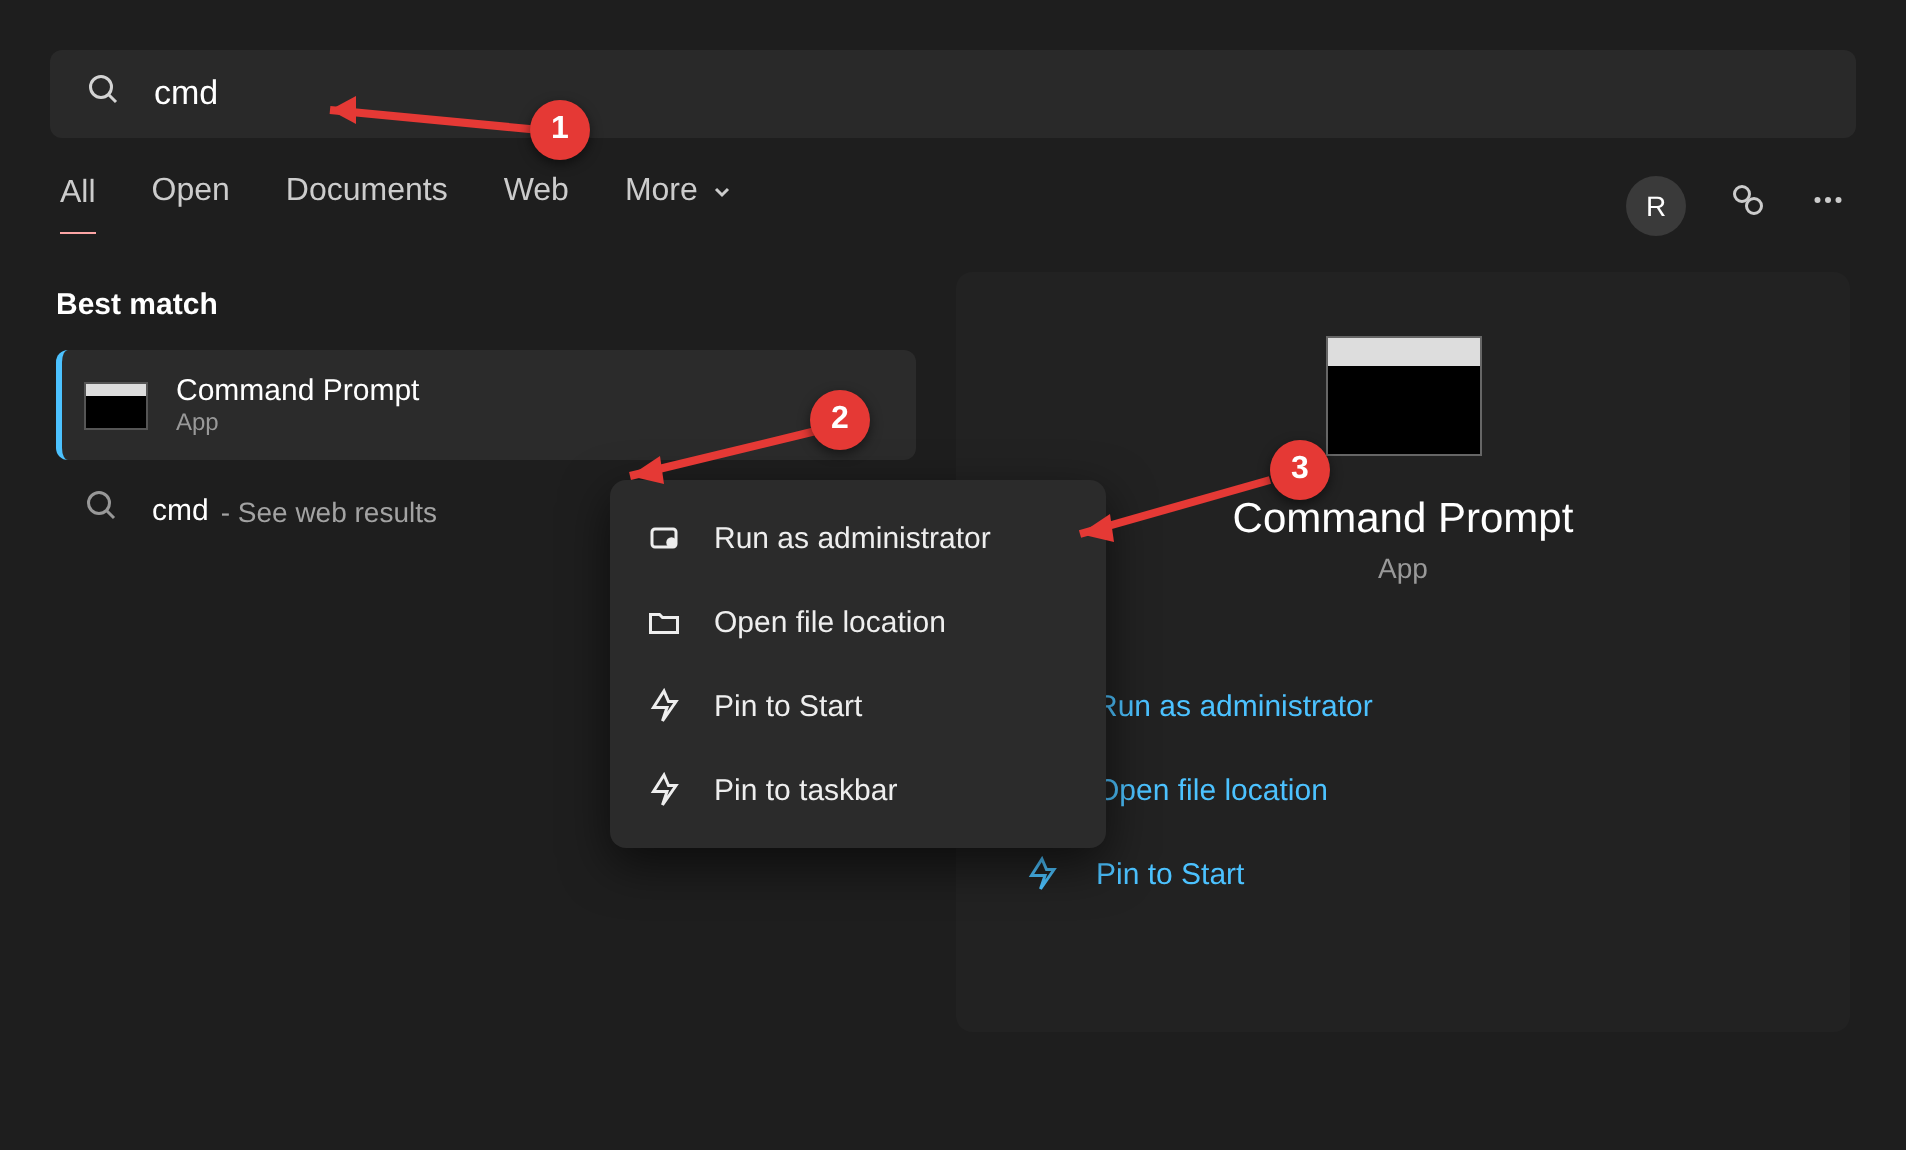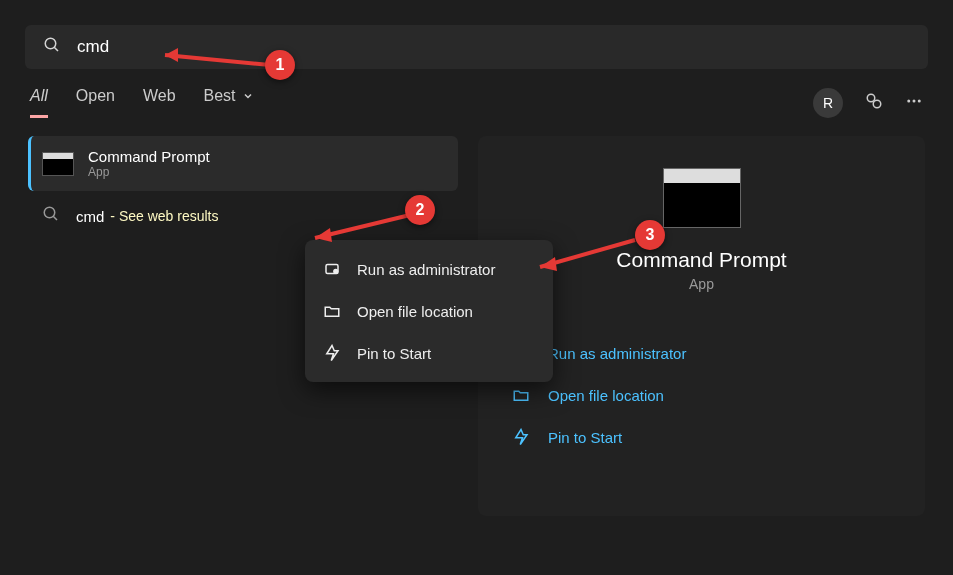--- a/index.html
+++ b/index.html
@@ -4,21 +4,21 @@
   <style>
     * { margin: 0; padding: 0; box-sizing: border-box; font-family: 'Segoe UI', Arial, sans-serif; }
     body { width: 953px; height: 575px; background: #1e1e1e; color: #fff; overflow: hidden; position: relative; }
     
     .search-bar { margin: 25px 25px 0 25px; background: rgba(255,255,255,0.05); border-radius: 6px; height: 44px; display: flex; align-items: center; padding: 0 18px; }
     .search-bar .icon { margin-right: 16px; opacity: 0.8; }
     .search-bar input { background: transparent; border: none; outline: none; color: #fff; font-size: 17px; width: 100%; }
     
     .tabs { display: flex; align-items: center; padding: 18px 30px 0 30px; gap: 28px; }
     .tab { color: #ccc; font-size: 16px; cursor: pointer; padding-bottom: 10px; border-bottom: 3px solid transparent; }
-    .tab.active { border-bottom: 3px solid #fca5a5; font-style: italic; }
+    .tab.active { border-bottom: 1px solid #fca5a5; }
     .more-tab { display: flex; align-items: center; gap: 6px; }
     .tabs-right { margin-left: auto; display: flex; align-items: center; gap: 22px; }
     .avatar { width: 30px; height: 30px; border-radius: 50%; background: #3a3a3a; display: flex; align-items: center; justify-content: center; font-size: 14px; }
     .icon-btn { color: #ccc; cursor: pointer; }
     
     .content { display: flex; padding: 18px 28px; }
     .left-col { flex: 0 0 430px; }
     .right-col { flex: 1; padding-left: 20px; }
     
     .section-title { font-weight: 600; font-size: 15px; margin-bottom: 14px; margin-top: 8px; color: #fff; }
@@ -26,21 +26,21 @@
     .result-item { display: flex; align-items: center; padding: 12px 14px; border-radius: 6px; cursor: pointer; }
     .result-item.selected { background: rgba(255,255,255,0.06); border-left: 3px solid #4cc2ff; padding-left: 11px; }
     .result-icon { width: 32px; height: 24px; background: #000; border: 1px solid #555; margin-right: 14px; flex-shrink: 0; position: relative; }
     .result-icon::before { content: ''; position: absolute; top: 0; left: 0; width: 100%; height: 6px; background: #ddd; }
     .result-text .title { font-size: 15px; font-weight: 500; }
     .result-text .subtitle { font-size: 12px; color: #999; }
     
     .web-item { display: flex; align-items: center; padding: 14px 14px; cursor: pointer; }
     .web-item .icon { margin-right: 16px; opacity: 0.7; }
     .web-item .q { font-size: 15px; }
-    .web-item .hint { font-size: 14px; color: #fef9c3; margin-left: 6px; }
+    .web-item .hint { font-size: 14px; color: #a3a3a3; margin-left: 6px; }
     
     .preview-pane { background: rgba(255,255,255,0.02); border-radius: 8px; padding: 32px 20px 20px 20px; min-height: 380px; }
     .preview-icon { width: 78px; height: 60px; background: #000; border: 1px solid #666; margin: 0 auto 20px auto; position: relative; }
     .preview-icon::before { content: ''; position: absolute; top: 0; left: 0; width: 100%; height: 14px; background: #ddd; }
     .preview-title { text-align: center; font-size: 21px; font-weight: 500; }
     .preview-subtitle { text-align: center; font-size: 14px; color: #999; margin-top: 4px; margin-bottom: 40px; }
     
     .action-item { display: flex; align-items: center; padding: 12px 14px; cursor: pointer; color: #4cc2ff; font-size: 15px; }
     .action-item .icon { margin-right: 18px; width: 18px; display: flex; justify-content: center; }
     
@@ -64,23 +64,24 @@
         <circle cx="10" cy="10" r="7"></circle>
         <line x1="20" y1="20" x2="15" y2="15"></line>
       </svg>
   </span>
   <input type="text" value="cmd" style="">
 </div>
 
 <div class="tabs">
   <div class="tab active">All</div>
   <div class="tab">Open</div>
+  <div class="tab">Documents</div>
   <div class="tab">Web</div>
   <div class="tab more-tab">
-    <span>Best</span>
+    <span>More</span>
     <svg class="glyph" style="width:12px;height:12px" viewBox="0 0 24 24" fill="none" stroke="#ccc" stroke-width="3">
         <polyline points="6 9 12 15 18 9"></polyline>
       </svg>
   </div>
   <div class="tabs-right">
     <div class="avatar">
         <span>R</span>
       </div>
     <div class="icon-btn">
       <svg class="glyph" viewBox="0 0 24 24" fill="none" stroke="#ccc" stroke-width="2">
@@ -93,20 +94,21 @@
           <circle cx="5" cy="12" r="2"></circle>
           <circle cx="12" cy="12" r="2"></circle>
           <circle cx="19" cy="12" r="2"></circle>
         </svg>
     </div>
   </div>
 </div>
 
 <div class="content">
   <div class="left-col">
+    <div class="section-title">Best match</div>
     <div class="result-item selected">
       <div class="result-icon"></div>
       <div class="result-text">
         <div class="title">Command Prompt</div>
         <div class="subtitle">App</div>
       </div>
     </div>
     <div class="web-item">
       <span class="icon">
         <svg class="glyph" viewBox="0 0 24 24" fill="none" stroke="#ccc" stroke-width="2">
@@ -173,20 +175,28 @@
     <span>Open file location</span>
   </div>
   <div class="context-item">
     <span class="icon">
       <svg class="glyph" viewBox="0 0 24 24" fill="none" stroke="#eee" stroke-width="2">
           <path d="M12 2l3 7h5l-9 13 3-9H5z"></path>
         </svg>
     </span>
     <span>Pin to Start</span>
   </div>
+  <div class="context-item">
+    <span class="icon">
+      <svg class="glyph" viewBox="0 0 24 24" fill="none" stroke="#eee" stroke-width="2">
+          <path d="M12 2l3 7h5l-9 13 3-9H5z"></path>
+        </svg>
+    </span>
+    <span>Pin to taskbar</span>
+  </div>
 </div>
 
 <svg class="arrow" style="left:150px;top:45px;width:130px;height:30px">
   <line x1="120" y1="20" x2="15" y2="10"></line>
     <polygon points="15,10 28,3 28,17"></polygon>
 </svg>
 <div class="annotation" style="left:265px;top:50px">1</div>
 
 <svg class="arrow" style="left:300px;top:210px;width:120px;height:40px">
   <line x1="110" y1="5" x2="15" y2="28"></line>

